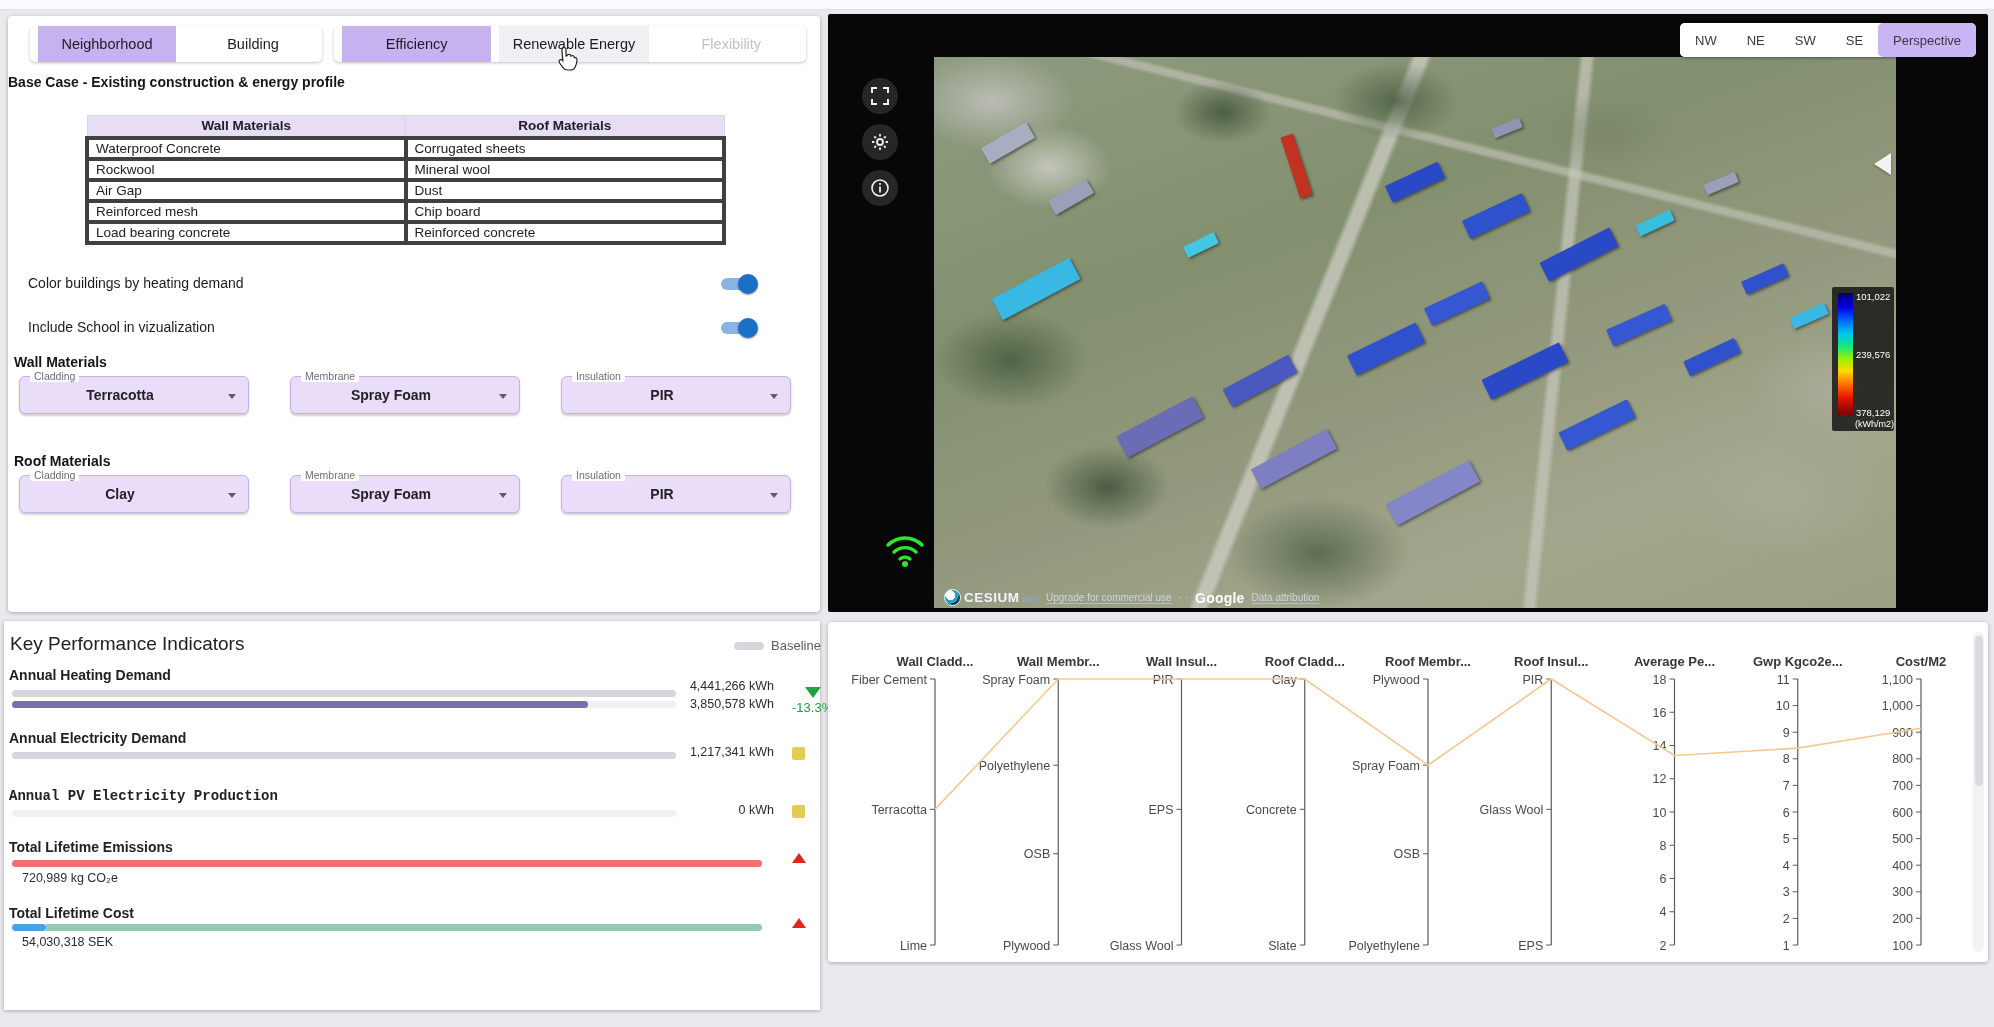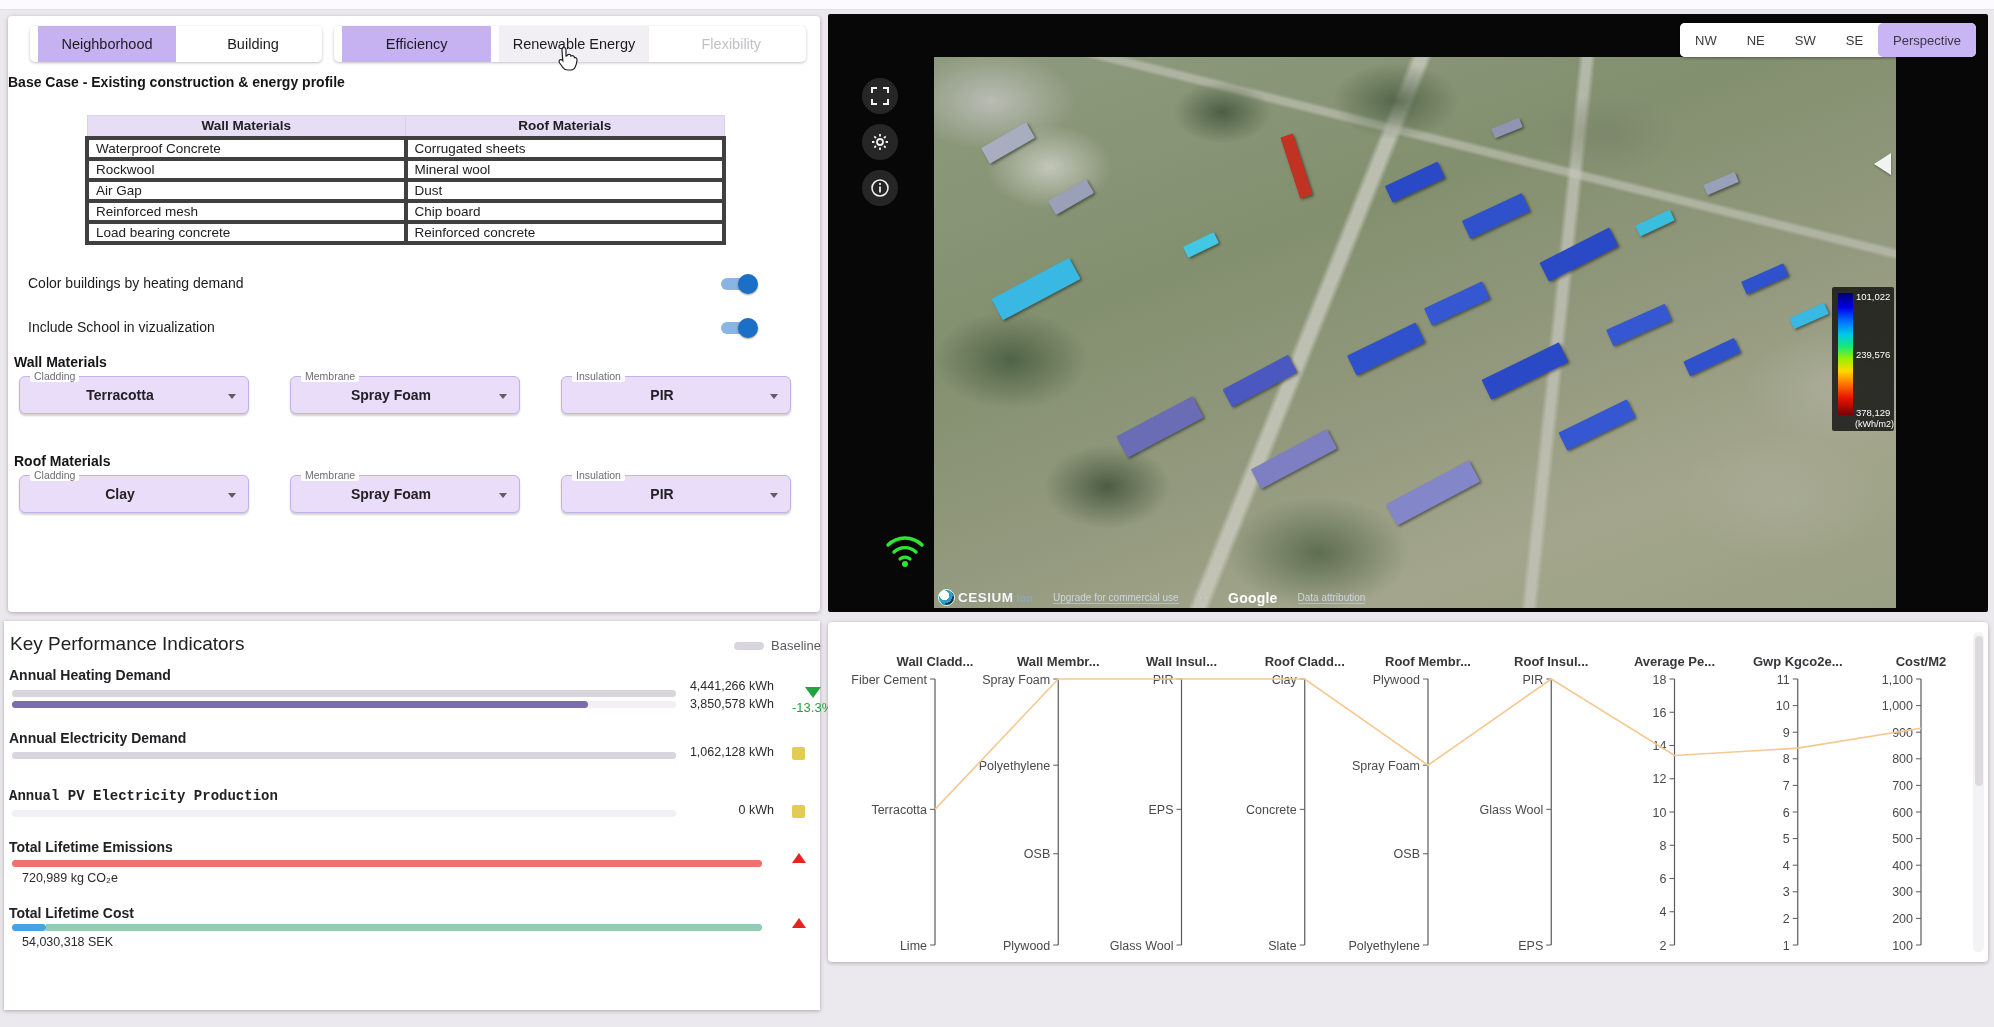--- a/index.html
+++ b/index.html
@@ -79,21 +79,21 @@
   .bld { position:absolute; border-radius:1px; box-shadow:1px 2px 3px rgba(0,0,0,.45); }
   .tool-btn { position:absolute; left:34px; width:36px; height:36px; border-radius:50%; background:#262626; display:flex; align-items:center; justify-content:center; cursor:pointer; }
   .compass { position:absolute; right:12px; top:9px; height:34px; display:flex; border-radius:5px; overflow:hidden; box-shadow:0 1px 3px rgba(0,0,0,.4); background:#fff; }
   .compass .vbtn { padding:0 15px; display:flex; align-items:center; font-size:13px; color:#3a3a3e; cursor:pointer; background:#fff; }
   .compass .vbtn.active { background:#c9b4f4; border-radius:5px; }
   .legendbox { position:absolute; left:1004px; top:273px; width:62px; background:rgba(10,10,10,.78); border-radius:2px; padding:6px 4px 2px 23px; }
   .legendbox .grad { position:absolute; left:6px; top:6px; width:15px; height:122px;
     background:linear-gradient(180deg,#00006e 0%,#0000e8 12%,#0077ff 24%,#00c8e8 34%,#17e87a 44%,#9cf000 54%,#ffd800 64%,#ff7a00 74%,#e81400 86%,#7a0000 100%); }
   .legendbox .lv { position:absolute; left:24px; font-size:9.5px; color:#fff; white-space:nowrap; }
   .legend-unit { font-size:9px; color:#fff; margin-top:126px; text-align:right; }
-  .credits { position:absolute; left:4px; bottom:2px; display:flex; align-items:center; gap:20px; }
+  .credits { position:absolute; left:10px; bottom:2px; display:flex; align-items:center; gap:7px; }
   .cesium-logo { display:flex; align-items:center; gap:3px; }
   .cesium-circ { width:17px; height:17px; border-radius:50%; background:radial-gradient(circle at 35% 35%, #fff 0 35%, #2aa0c8 36% 60%, #0b3550 61%); border:1px solid #dfe; }
   .cesium-word { font-size:13.5px; font-weight:bold; color:#f2f6f8; letter-spacing:.5px; }
   .cesium-ion { font-size:11px; color:#8fa7b5; font-weight:bold; }
   .credit-link { font-size:10px; color:#cdd6de; border-bottom:1px solid rgba(205,214,222,.6); }
   .credit-dots { font-size:10px; color:#cdd6de; }
   .google-word { font-size:14px; font-weight:bold; color:#fdfdfd; letter-spacing:.2px; }
   .wifi { position:absolute; left:56px; top:518px; }
   .white-arrow { position:absolute; left:940px; top:96px; width:0; height:0; border-top:11px solid transparent; border-bottom:11px solid transparent; border-right:17px solid rgba(255,255,255,.92); filter:drop-shadow(0 1px 1px rgba(0,0,0,.4)); }
 
@@ -226,21 +226,21 @@
         <div class="kpi-val right" style="top: 58px;">4,441,266 kWh</div>
         <div class="kpi-val right" style="top: 76px;">3,850,578 kWh</div>
         <div class="ind" style="top: 66px;">
           <div class="tri-down"></div>
           <div class="delta-txt">-13.3%</div>
         </div>
         <div class="kpi-label" style="top: 109px;">Annual Electricity Demand</div>
         <div class="bar" style="top: 131px; width: 664px; background: rgb(242, 240, 244);">
           <div class="fill" style="width: 100%; background: rgb(217, 213, 221);"></div>
         </div>
-        <div class="kpi-val right" style="top: 124px;">1,062,128 kWh</div>
+        <div class="kpi-val right" style="top: 124px;">1,217,341 kWh</div>
         <div class="ind" style="top: 126px;">
           <div class="sq-yellow"></div>
         </div>
         <div class="kpi-label" style="top: 167px; font-family: Liberation Mono, monospace;">Annual PV Electricity Production</div>
         <div class="bar" style="top: 189px; width: 664px; background: rgb(242, 240, 244);">
           <div class="fill" style="width: 0%; background: rgb(217, 213, 221);"></div>
         </div>
         <div class="kpi-val right" style="top: 182px;">0 kWh</div>
         <div class="ind" style="top: 184px;">
           <div class="sq-yellow"></div>

